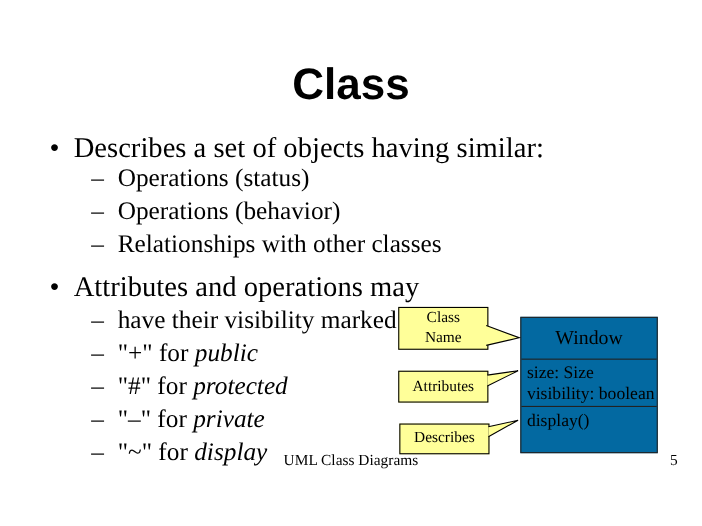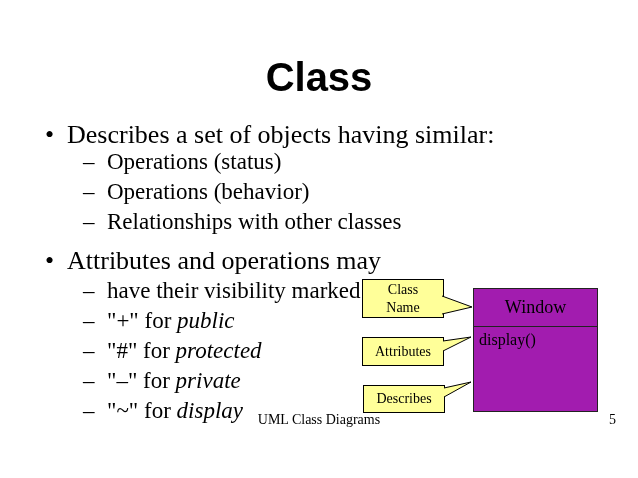--- a/index.html
+++ b/index.html
@@ -36,21 +36,21 @@
   }
   .co-classname{left:362px;top:279px;width:82px;height:39px;line-height:18px;padding-top:1px;}
   .co-attributes{left:362px;top:337px;width:82px;height:29px;line-height:27px;}
   .co-operations{left:363px;top:385px;width:82px;height:28px;line-height:26px;}
   .pointer-layer{position:absolute;left:0;top:0;width:638px;height:478px;z-index:2;pointer-events:none;}
   .pointer-fill{fill:#FFFF99;stroke:none;}
   .pointer-edge{fill:none;stroke:#000;stroke-width:1;}
 
   .class-box{
     position:absolute;left:473px;top:288px;width:125px;height:124px;
-    box-sizing:border-box;border:1px solid #222;background:#a21caf;z-index:1;
+    box-sizing:border-box;border:1px solid #222;background:#0369a1;z-index:1;
   }
   .compartment{box-sizing:border-box;}
   .c-name{height:38px;border-bottom:1px solid #222;text-align:center;
           font-size:18px;line-height:37px;}
   .c-attrs{height:43px;border-bottom:1px solid #222;padding:3px 0 0 5px;
            font-size:16px;line-height:19px;}
   .c-ops{height:41px;padding:3px 0 0 5px;font-size:16px;line-height:19px;}
 </style>
 </head>
 <body>
@@ -118,20 +118,24 @@
     <polygon class="pointer-fill" points="443,341 471,337 443,351"></polygon>
     <polyline class="pointer-edge" points="443,341 471,337 443,351"></polyline>
     <polygon class="pointer-fill" points="444,388 471,382 444,397"></polygon>
     <polyline class="pointer-edge" points="444,388 471,382 444,397"></polyline>
   </svg>
 
   <div class="class-box">
     <div class="compartment c-name">
       <span>Window</span>
     </div>
+    <div class="compartment c-attrs">
+      <div>size: Size</div>
+      <div>visibility: boolean</div>
+    </div>
     <div class="compartment c-ops">
       <div>display()</div>
     </div>
   </div>
 
   <div class="footer">
     <span class="footer-text">UML Class Diagrams</span>
     <span class="page-number">5</span>
   </div>
 

